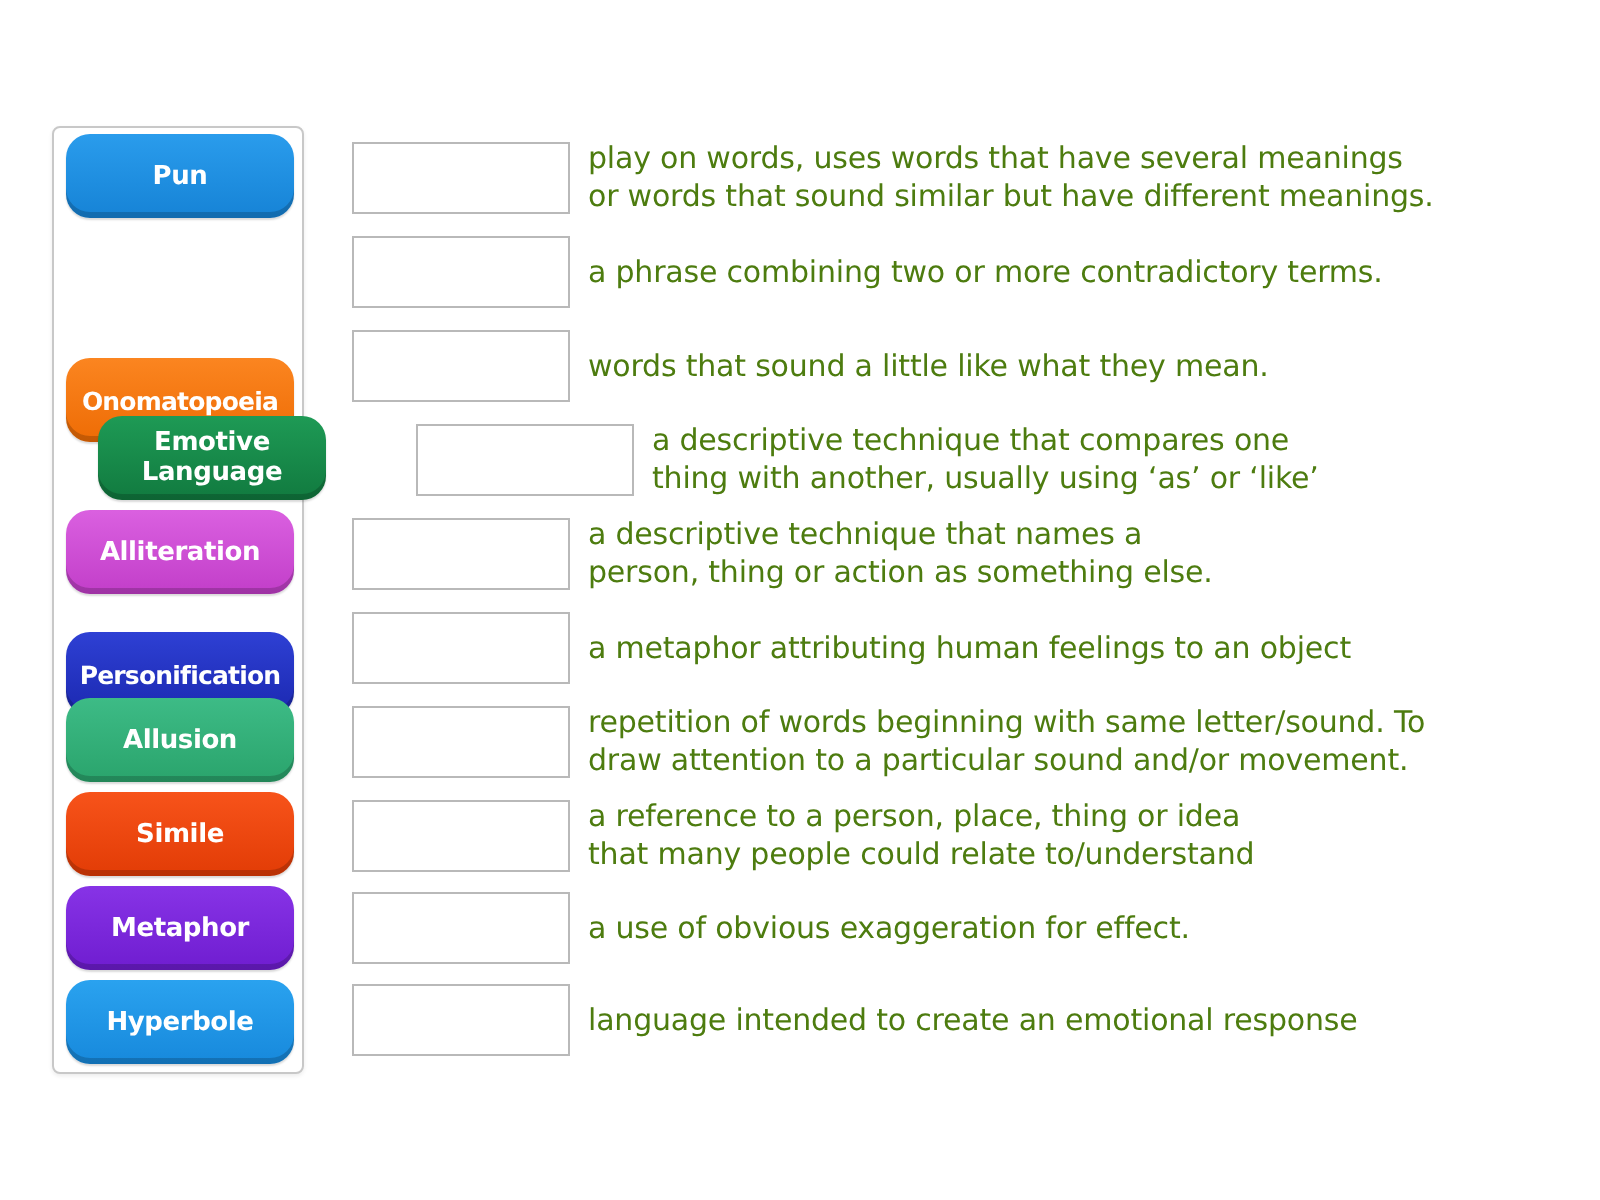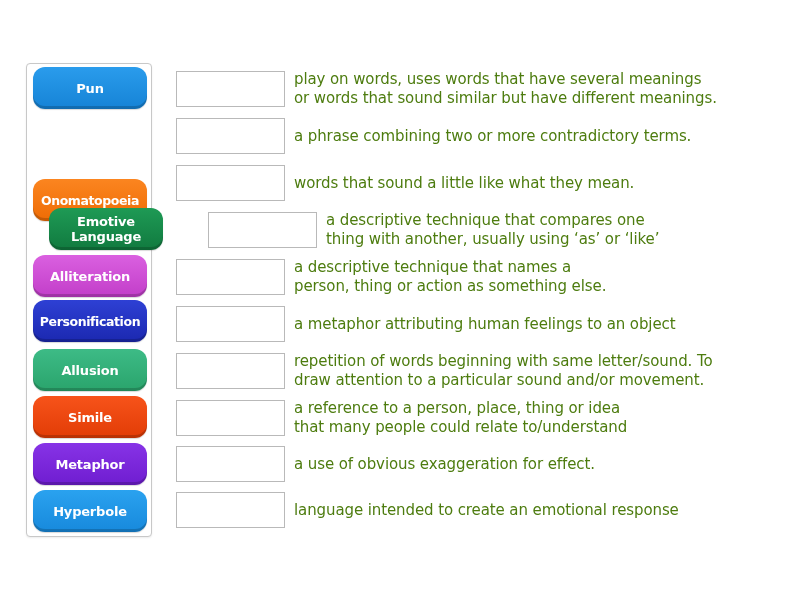--- a/index.html
+++ b/index.html
@@ -86,21 +86,21 @@
 <body>
 
 <div class="stage">
 
   <div class="tile-panel">
     <div class="tile" style="top:3px;background:linear-gradient(#2a9cec,#1683d6);">Pun</div>
     <div class="tile small" style="top:115px;background:linear-gradient(#fb8520,#ee6c05);">Onomatopoeia</div>
     <div class="tile two-line" style="top:144px;background:linear-gradient(#1e9a55,#117a3f);white-space:pre-line;margin-left:16px;">Emotive
 Language</div>
     <div class="tile" style="top:191px;background:linear-gradient(#da60e0,#c23ec9);">Alliteration</div>
-    <div class="tile small" style="top:236px;background:linear-gradient(#2e40d4,#1b28b0);">Personification</div>
+    <div class="tile small" style="top:252px;background:linear-gradient(#2e40d4,#1b28b0);">Personification</div>
     <div class="tile" style="top:285px;background:linear-gradient(#3dbb86,#2aa46c);">Allusion</div>
     <div class="tile" style="top:332px;background:linear-gradient(#f7531a,#e23c06);">Simile</div>
     <div class="tile" style="top:379px;background:linear-gradient(#8733e6,#6f1dd0);">Metaphor</div>
     <div class="tile" style="top:426px;background:linear-gradient(#2aa2ef,#1789dc);">Hyperbole</div>
   </div>
 
   <div class="row" style="top:71px;">
     <div class="drop-box"></div>
     <div class="desc">play on words, uses words that have several meanings
 or words that sound similar but have different meanings.</div>

